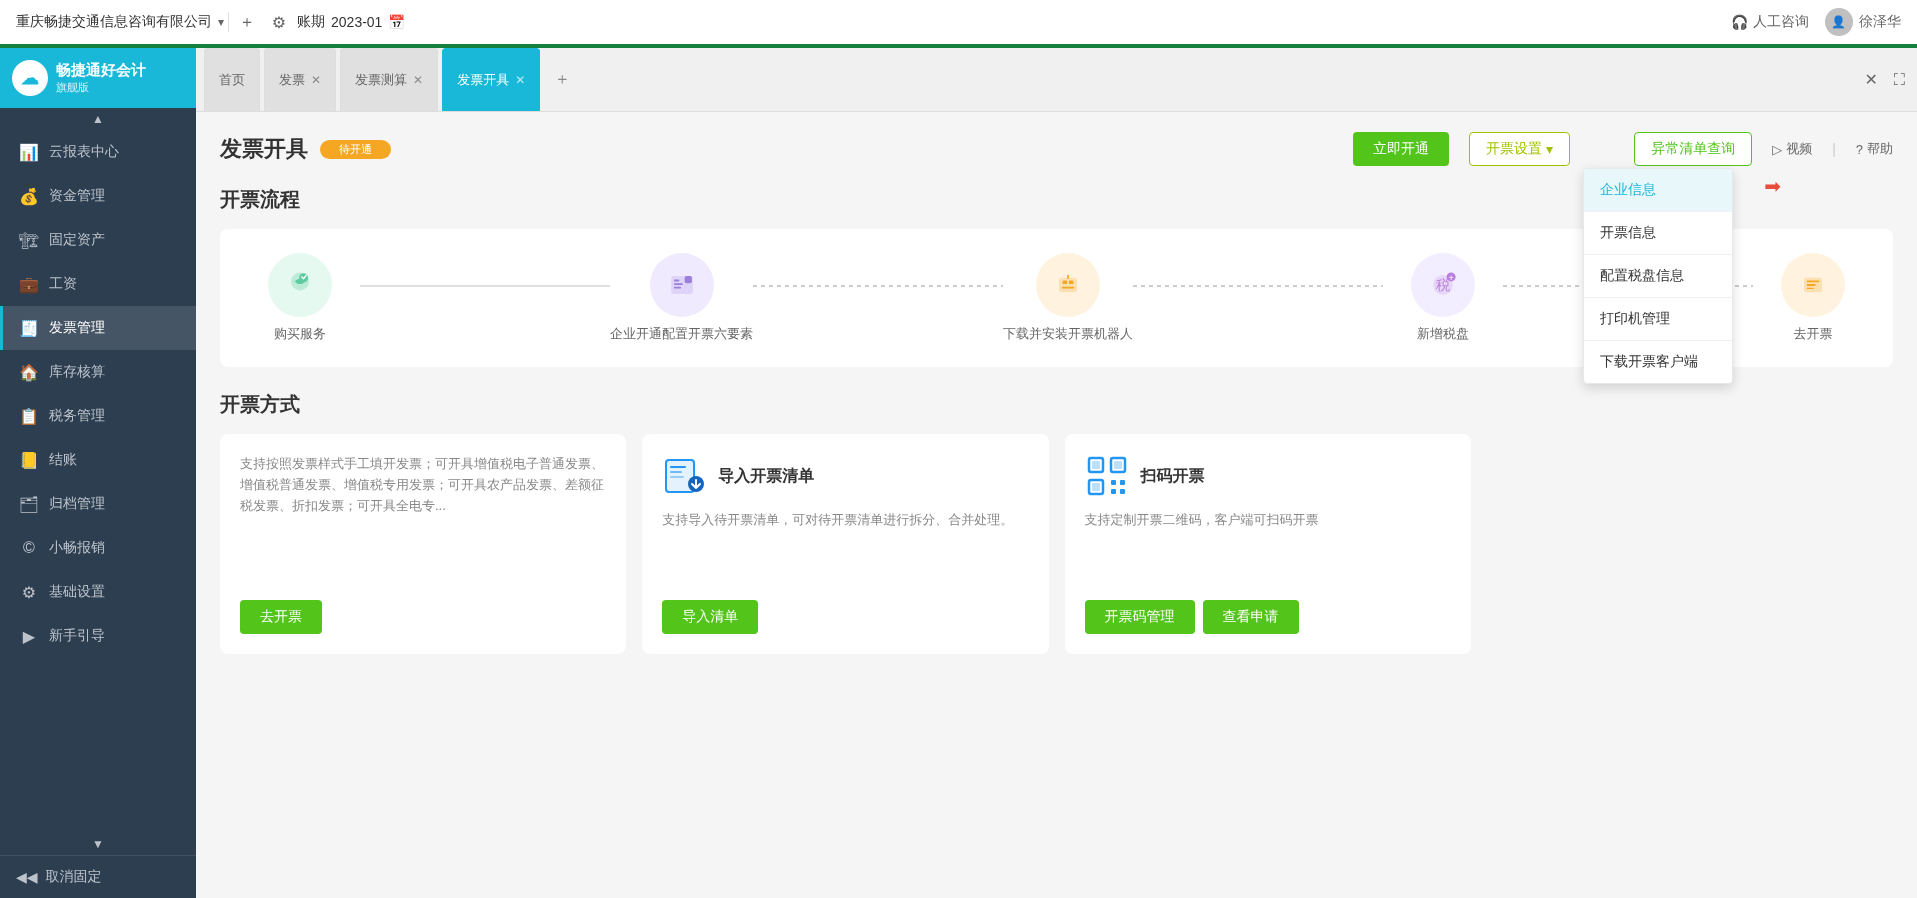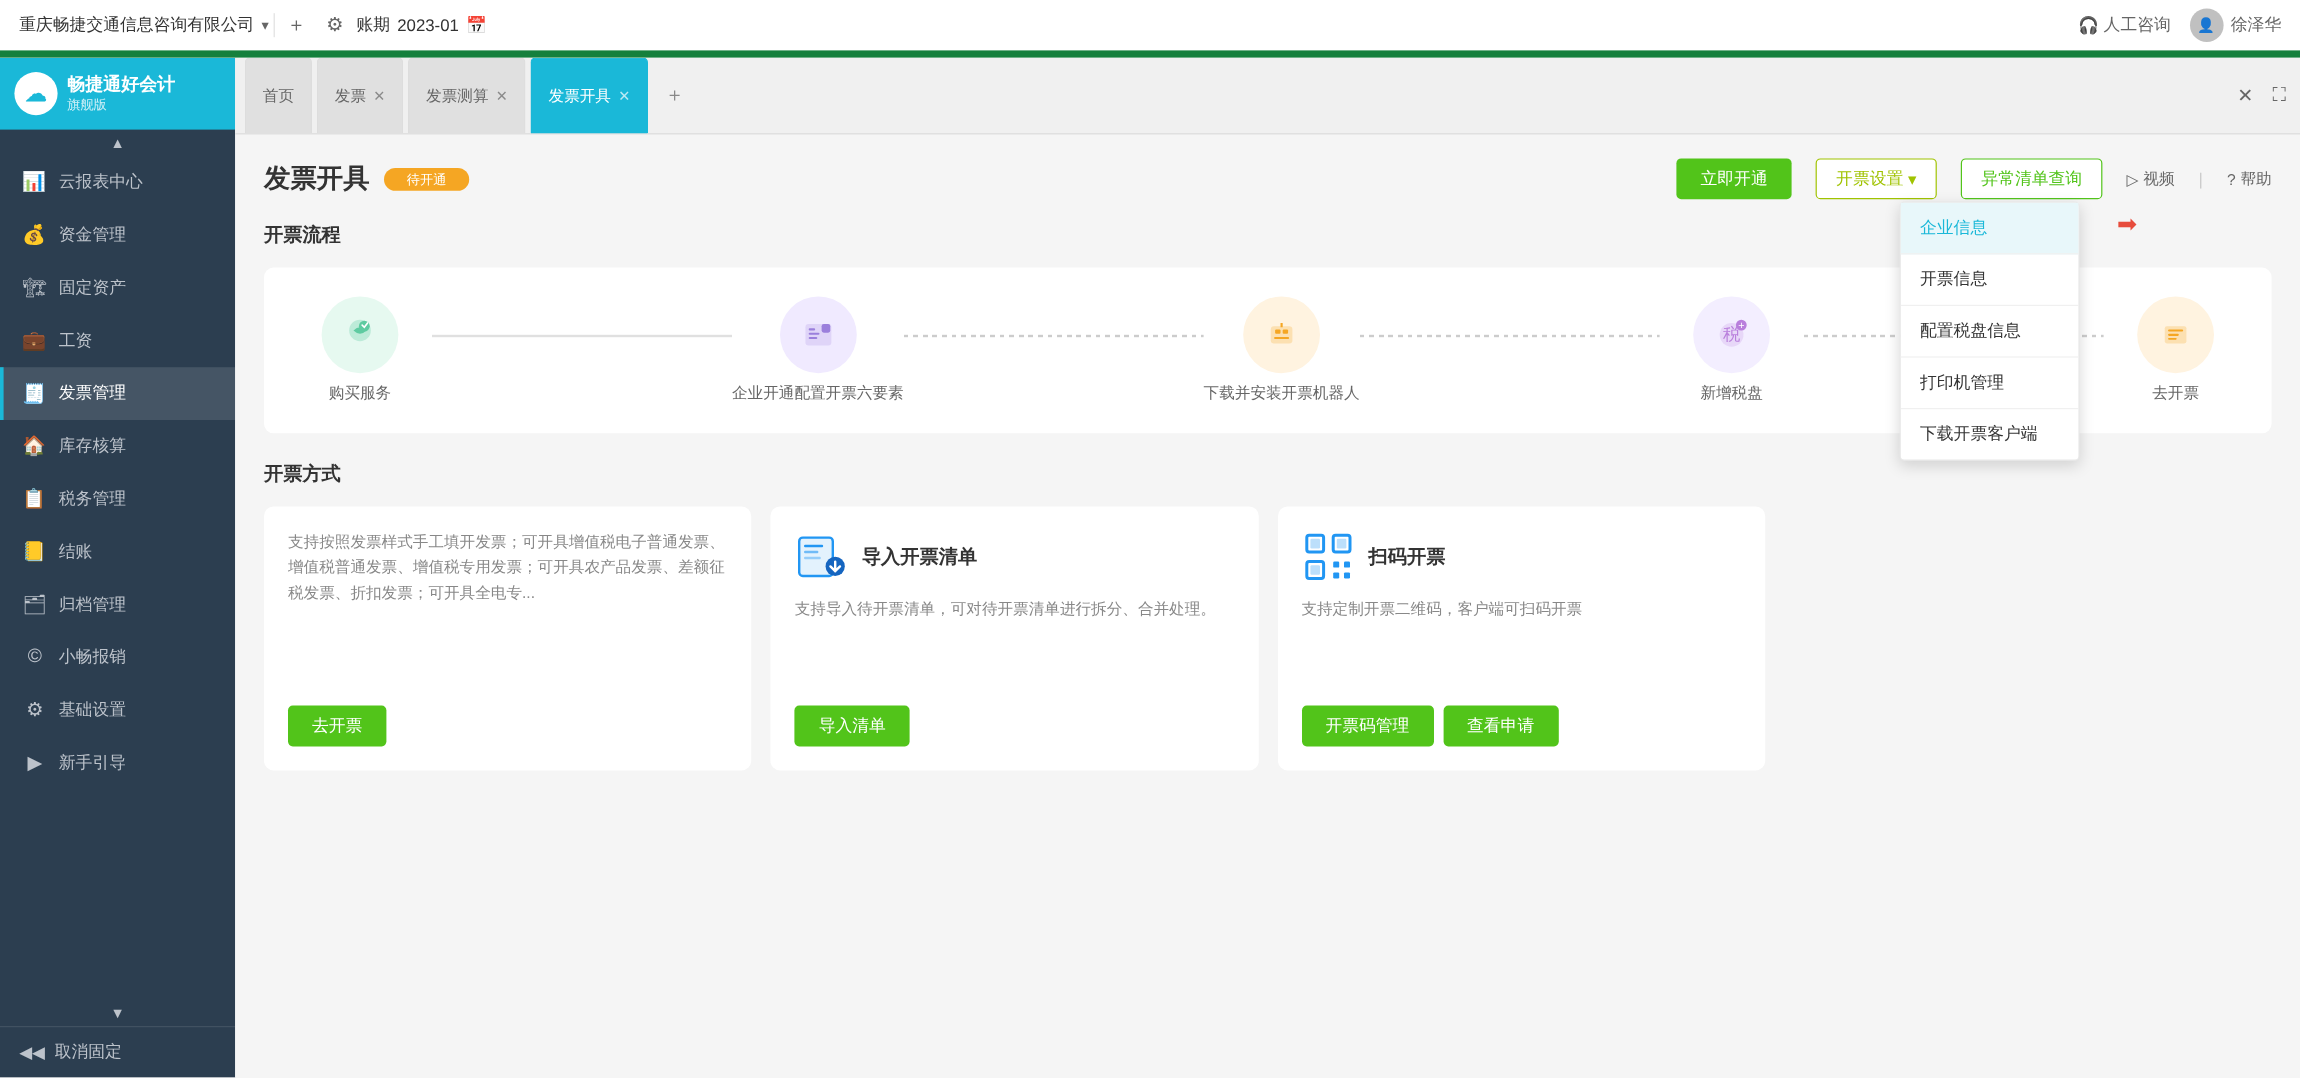--- a/index.html
+++ b/index.html
@@ -5,21 +5,21 @@
     * { box-sizing: border-box; margin: 0; padding: 0; }
     body { font-family: 'Microsoft YaHei', Arial, sans-serif; font-size: 14px; background: #f5f5f5; display: flex; flex-direction: column; height: 898px; overflow: hidden; }
 
     
     .top-bar {
       background: #fff;
       height: 48px;
       display: flex;
       align-items: center;
       padding: 0 16px;
-      border-bottom: 6px solid #15803d;
+      border-bottom: 4px solid #15803d;
       gap: 4px;
       z-index: 100;
     }
     .company-selector {
       display: flex; align-items: center; gap: 6px; cursor: pointer; font-size: 14px; color: #333;
     }
     .company-selector .arrow { color: #666; font-size: 12px; }
     .top-bar-divider { width: 1px; height: 20px; background: #e0e0e0; }
     .top-bar-icon { width: 28px; height: 28px; display: flex; align-items: center; justify-content: center; cursor: pointer; color: #666; font-size: 16px; border-radius: 4px; }
     .account-period { font-size: 14px; color: #333; display: flex; align-items: center; gap: 6px; }
@@ -128,20 +128,21 @@
       display: flex; align-items: center; gap: 4px;
     }
     .btn-outline-green {
       background: #fff;
       color: #52c41a;
       border: 1.5px solid #52c41a;
       padding: 7px 16px;
       border-radius: 4px;
       cursor: pointer;
       font-size: 14px;
+      margin-left: 44px;
     }
     .btn-text { background: none; border: none; color: #666; cursor: pointer; font-size: 13px; display: flex; align-items: center; gap: 4px; }
 
     
     .dropdown-menu {
       position: absolute;
       top: 36px;
       right: 160px;
       background: #fff;
       border: 1px solid #e8e8e8;
@@ -165,21 +166,21 @@
       color: #e74c3c;
       font-size: 20px;
       position: absolute;
       top: 42px;
       right: 112px;
       z-index: 1001;
     }
 
     
     .section { margin-bottom: 24px; }
-    .section-title { font-size: 16px; font-weight: bold; color: #333; margin-bottom: 16px; }
+    .section-title { font-size: 20px; font-weight: bold; color: #333; margin-bottom: 16px; }
 
     
     .flow-steps { display: flex; align-items: center; gap: 0; background: #fff; border-radius: 8px; padding: 24px 20px; }
     .flow-step { display: flex; flex-direction: column; align-items: center; gap: 8px; min-width: 120px; }
     .flow-step-icon { width: 64px; height: 64px; border-radius: 50%; display: flex; align-items: center; justify-content: center; font-size: 28px; }
     .flow-step-label { font-size: 13px; color: #666; text-align: center; line-height: 1.4; }
     .flow-connector { flex: 1; height: 2px; background: #e0e0e0; margin-bottom: 24px; min-width: 30px; }
     .flow-connector-dotted { flex: 1; height: 2px; background: repeating-linear-gradient(to right, #ccc 0, #ccc 4px, transparent 4px, transparent 8px); margin-bottom: 24px; min-width: 30px; }
 
     

